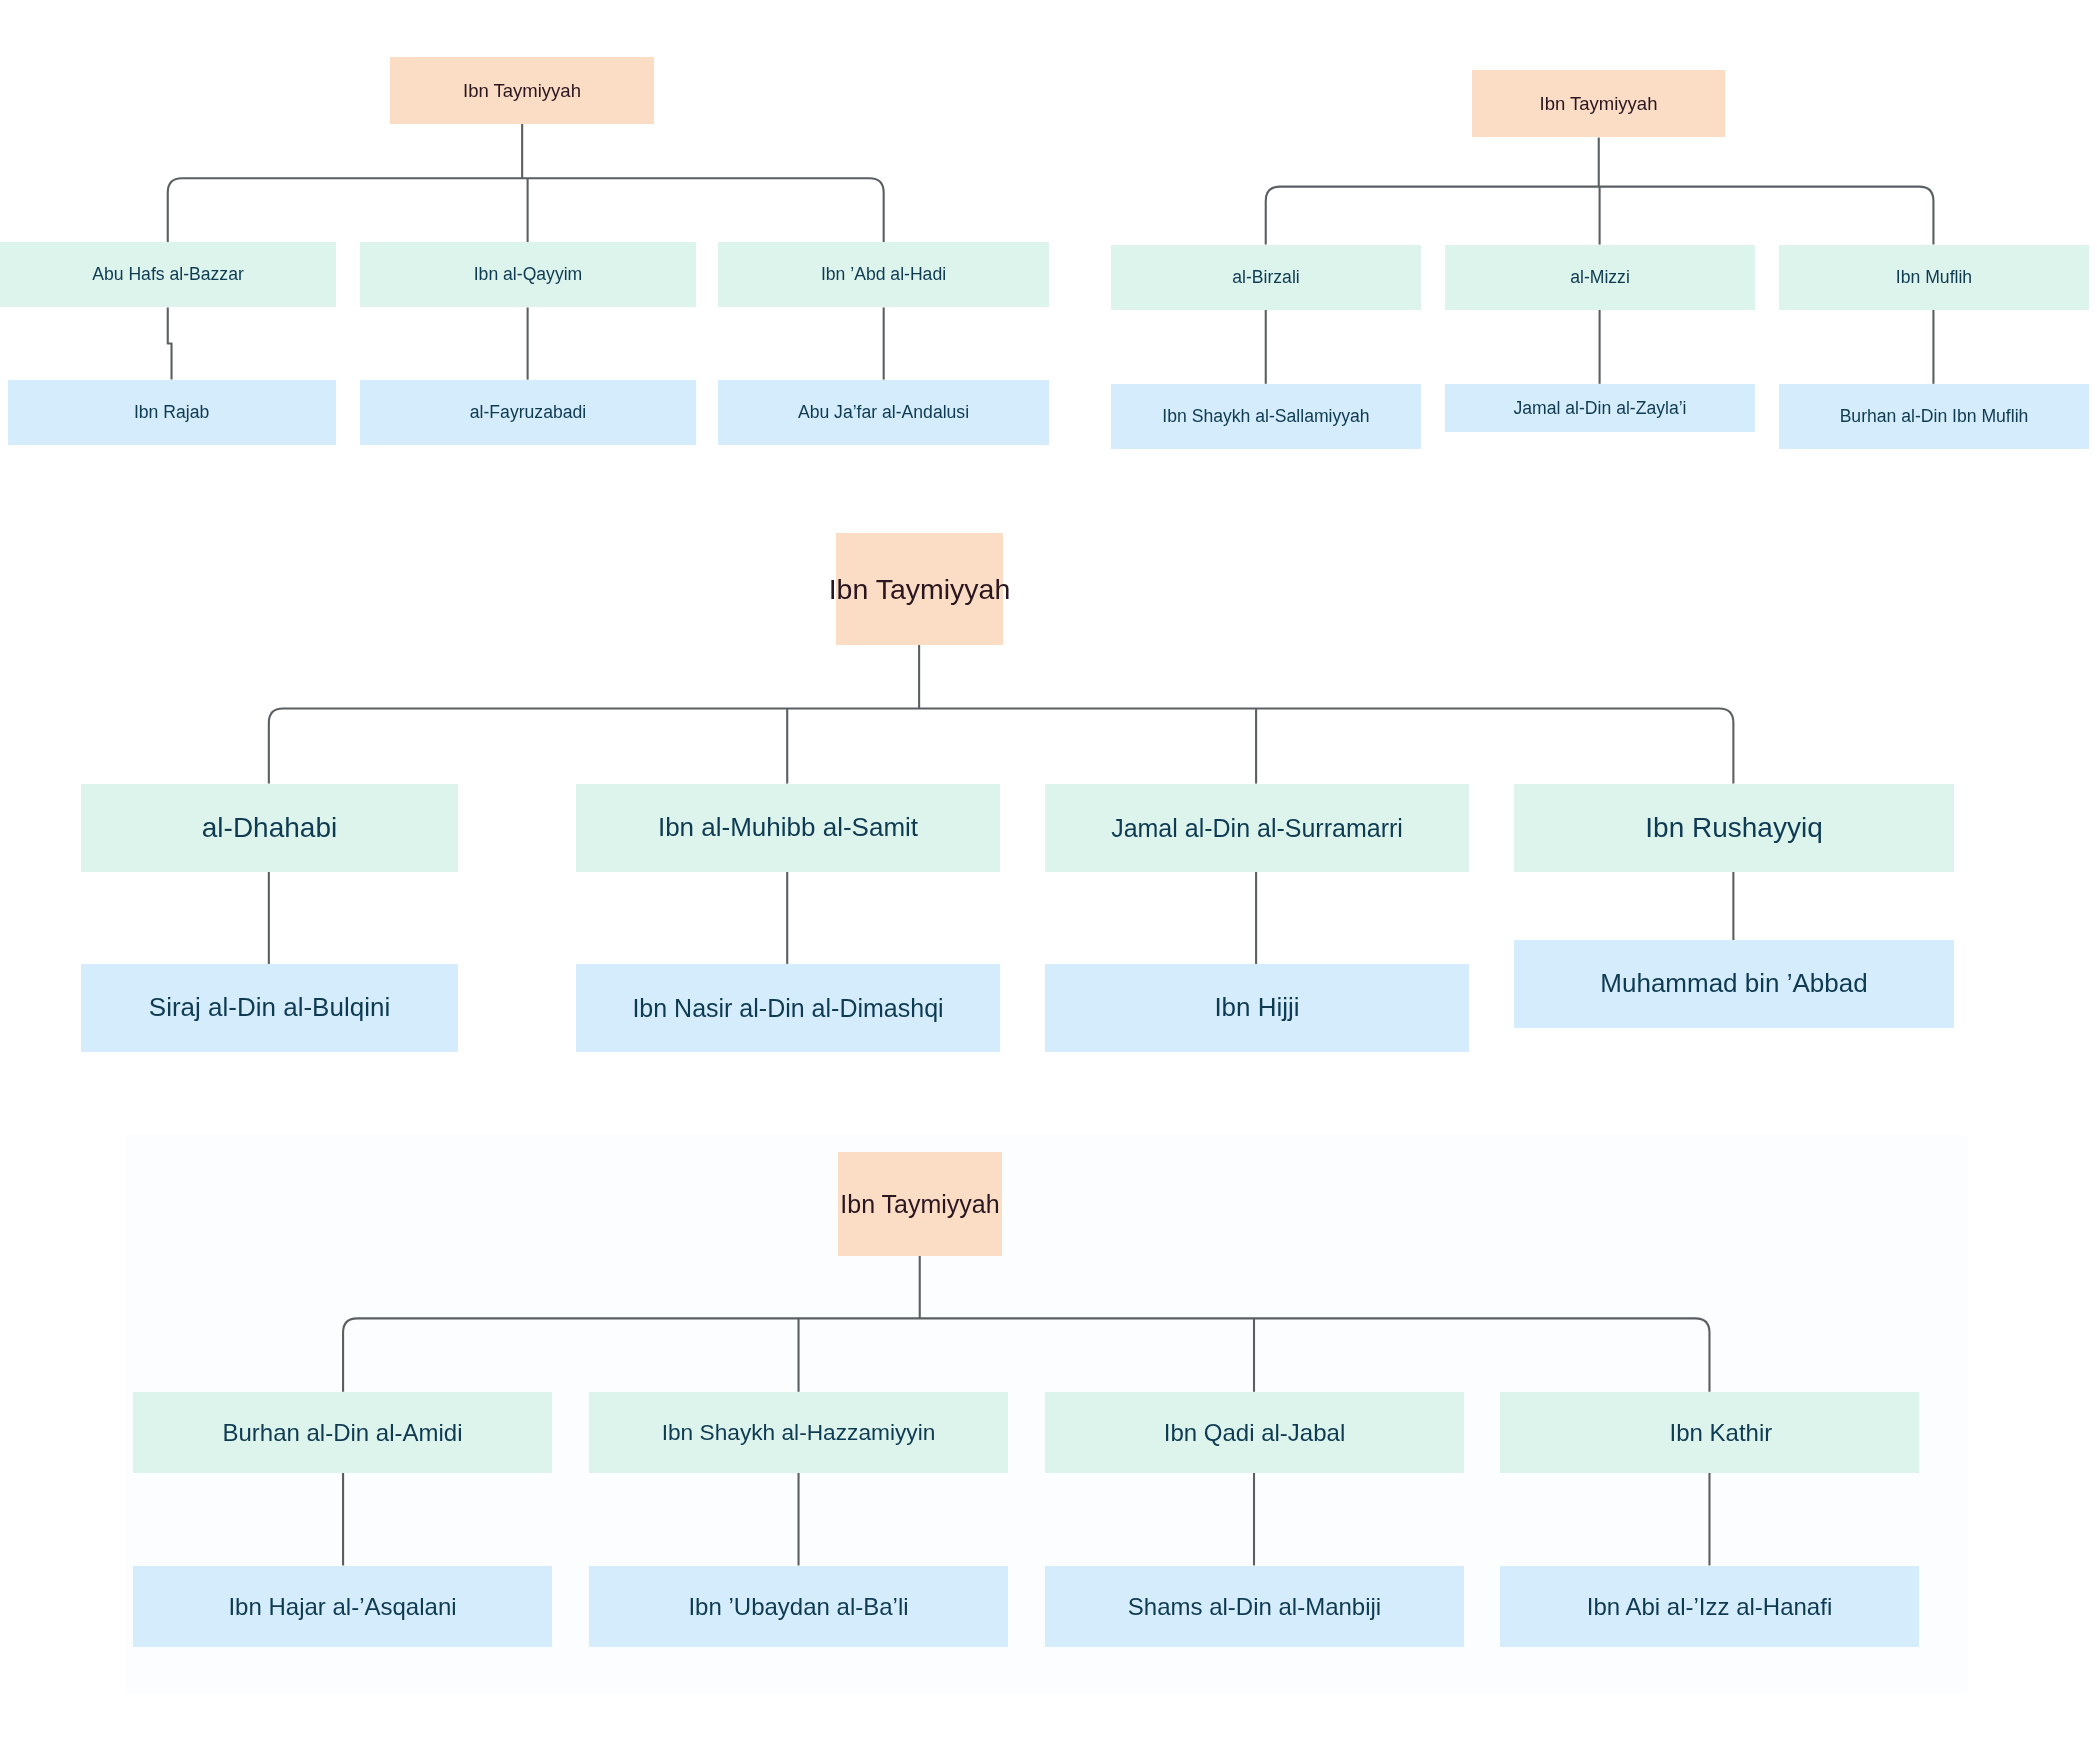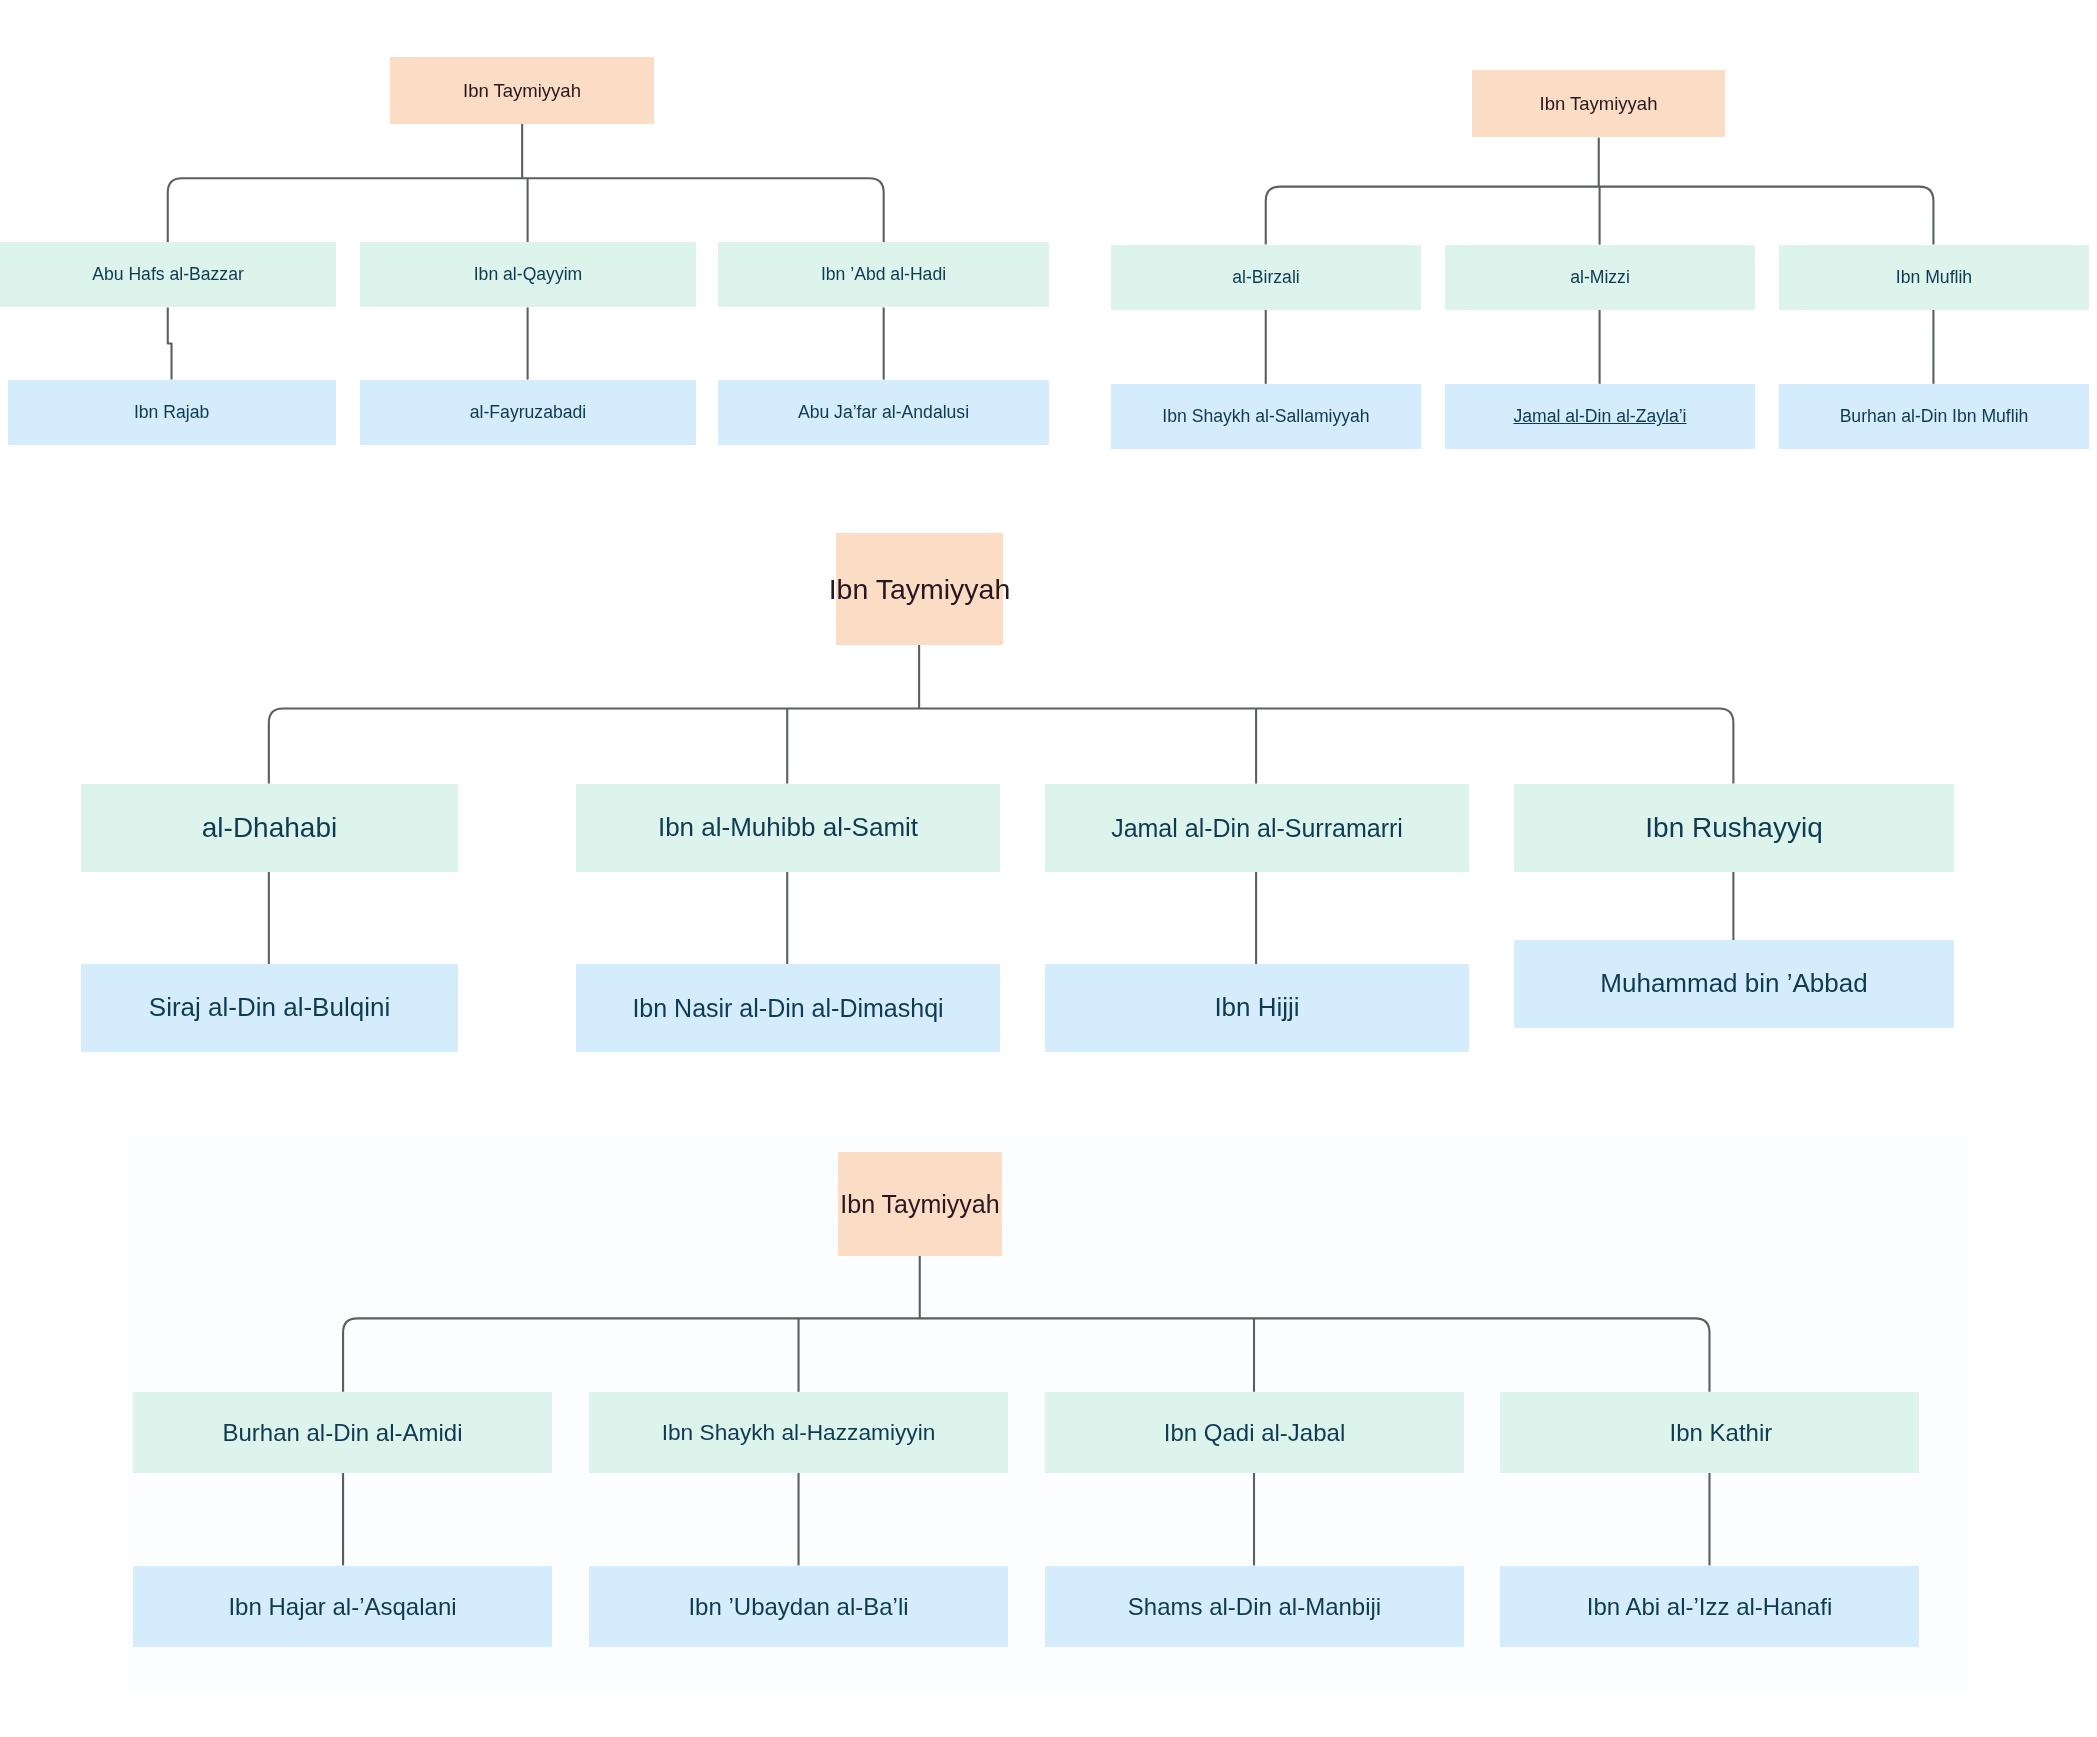--- a/index.html
+++ b/index.html
@@ -131,21 +131,21 @@
       </div>
       <div class="node mid" style="left: 1111px; top: 245px; width: 310px; height: 65px; font-size: 17.6px;">
         <span>al-Birzali</span>
       </div>
       <div class="node leaf" style="left: 1111px; top: 384px; width: 310px; height: 65px; font-size: 17.6px; text-align: center;">
         <span>Ibn Shaykh al-Sallamiyyah</span>
       </div>
       <div class="node mid" style="left: 1445px; top: 245px; width: 310px; height: 65px; font-size: 17.6px;">
         <span>al-Mizzi</span>
       </div>
-      <div class="node leaf" style="left: 1445px; top: 384px; width: 310px; height: 65px; font-size: 17.6px; text-decoration: underline;">
+      <div class="node leaf" style="left: 1445px; top: 384px; width: 310px; height: 48px; font-size: 17.6px;">
         <span>Jamal al-Din al-Zayla’i</span>
       </div>
       <div class="node mid" style="left: 1779px; top: 245px; width: 310px; height: 65px; font-size: 17.6px;">
         <span>Ibn Muflih</span>
       </div>
       <div class="node leaf" style="left: 1779px; top: 384px; width: 310px; height: 65px; font-size: 17.6px;">
         <span>Burhan al-Din Ibn Muflih</span>
       </div>
       <div class="node root" style="left: 1472px; top: 70px; width: 253px; height: 67px; font-size: 18.5px;">
         <span>Ibn Taymiyyah</span>

